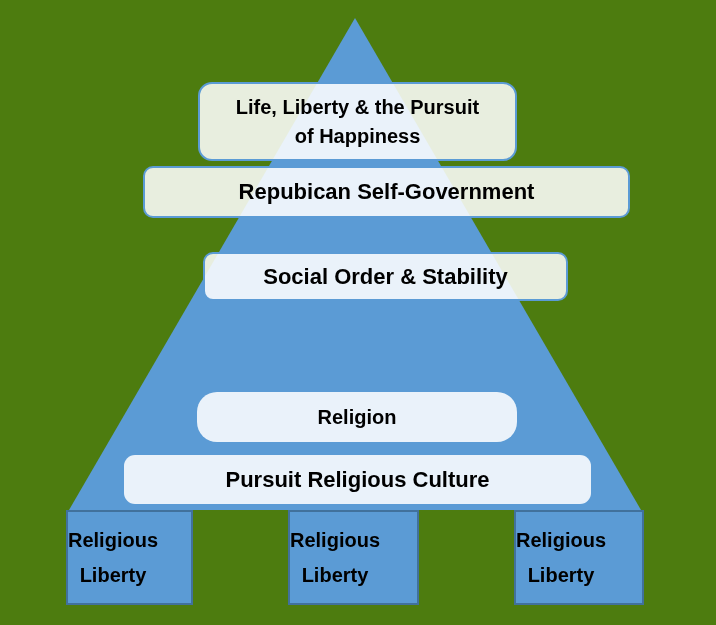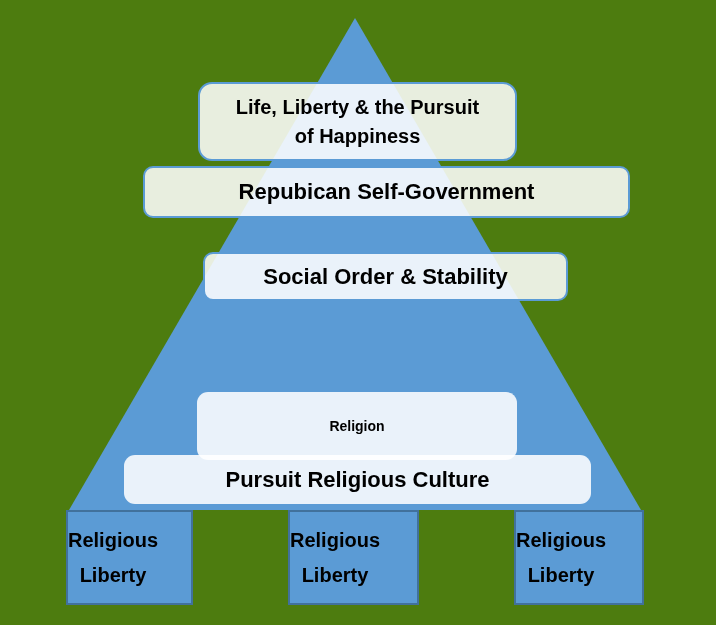--- a/index.html
+++ b/index.html
@@ -25,21 +25,21 @@
     font-weight: bold;
     background: rgba(255, 255, 255, 0.87);
     white-space: pre-line;
   }
   .bordered { border: 2px solid #5B9BD5; }
 
   .level-1 { left: 198px; top: 82px;  width: 319px; height: 79px; border-radius: 14px; font-size: 20px; line-height: 1.45; }
   .level-2 { left: 143px; top: 166px; width: 487px; height: 52px; border-radius: 10px; font-size: 22px; }
   .level-3 { left: 175px; top: 252px; width: 365px; height: 49px; border-radius: 10px; font-size: 22px; margin-left: 28px; }
   .level-4 { left: 197px; top: 318px; width: 320px; height: 59px; border-radius: 11px; font-size: 21px; }
-  .level-5 { left: 197px; top: 392px; width: 320px; height: 68px; border-radius: 11px; font-size: 14px; }
+  .level-5 { left: 197px; top: 392px; width: 320px; height: 50px; border-radius: 20px; font-size: 20px; }
   .level-6 { left: 124px; top: 455px; width: 467px; height: 49px; border-radius: 11px; font-size: 22px; }
 
   .lvl-sub { font-size: 14.5px; font-weight: normal; margin-top: 2px; line-height: 1.2; }
 
   .foundation {
     position: absolute;
     top: 510px;
     height: 95px;
     box-sizing: border-box;
     background: #5B9BD5;

